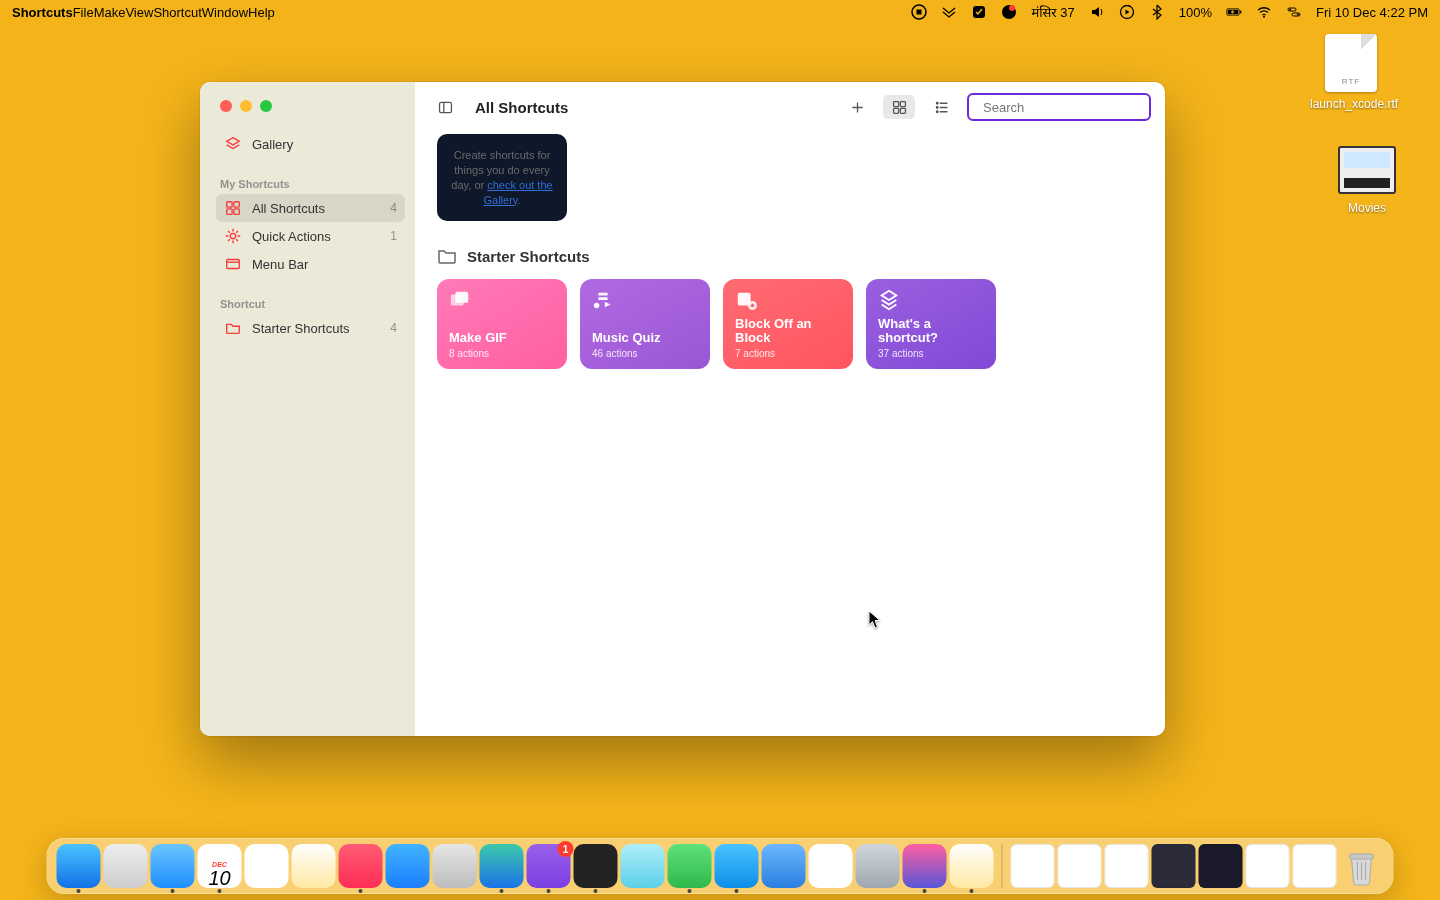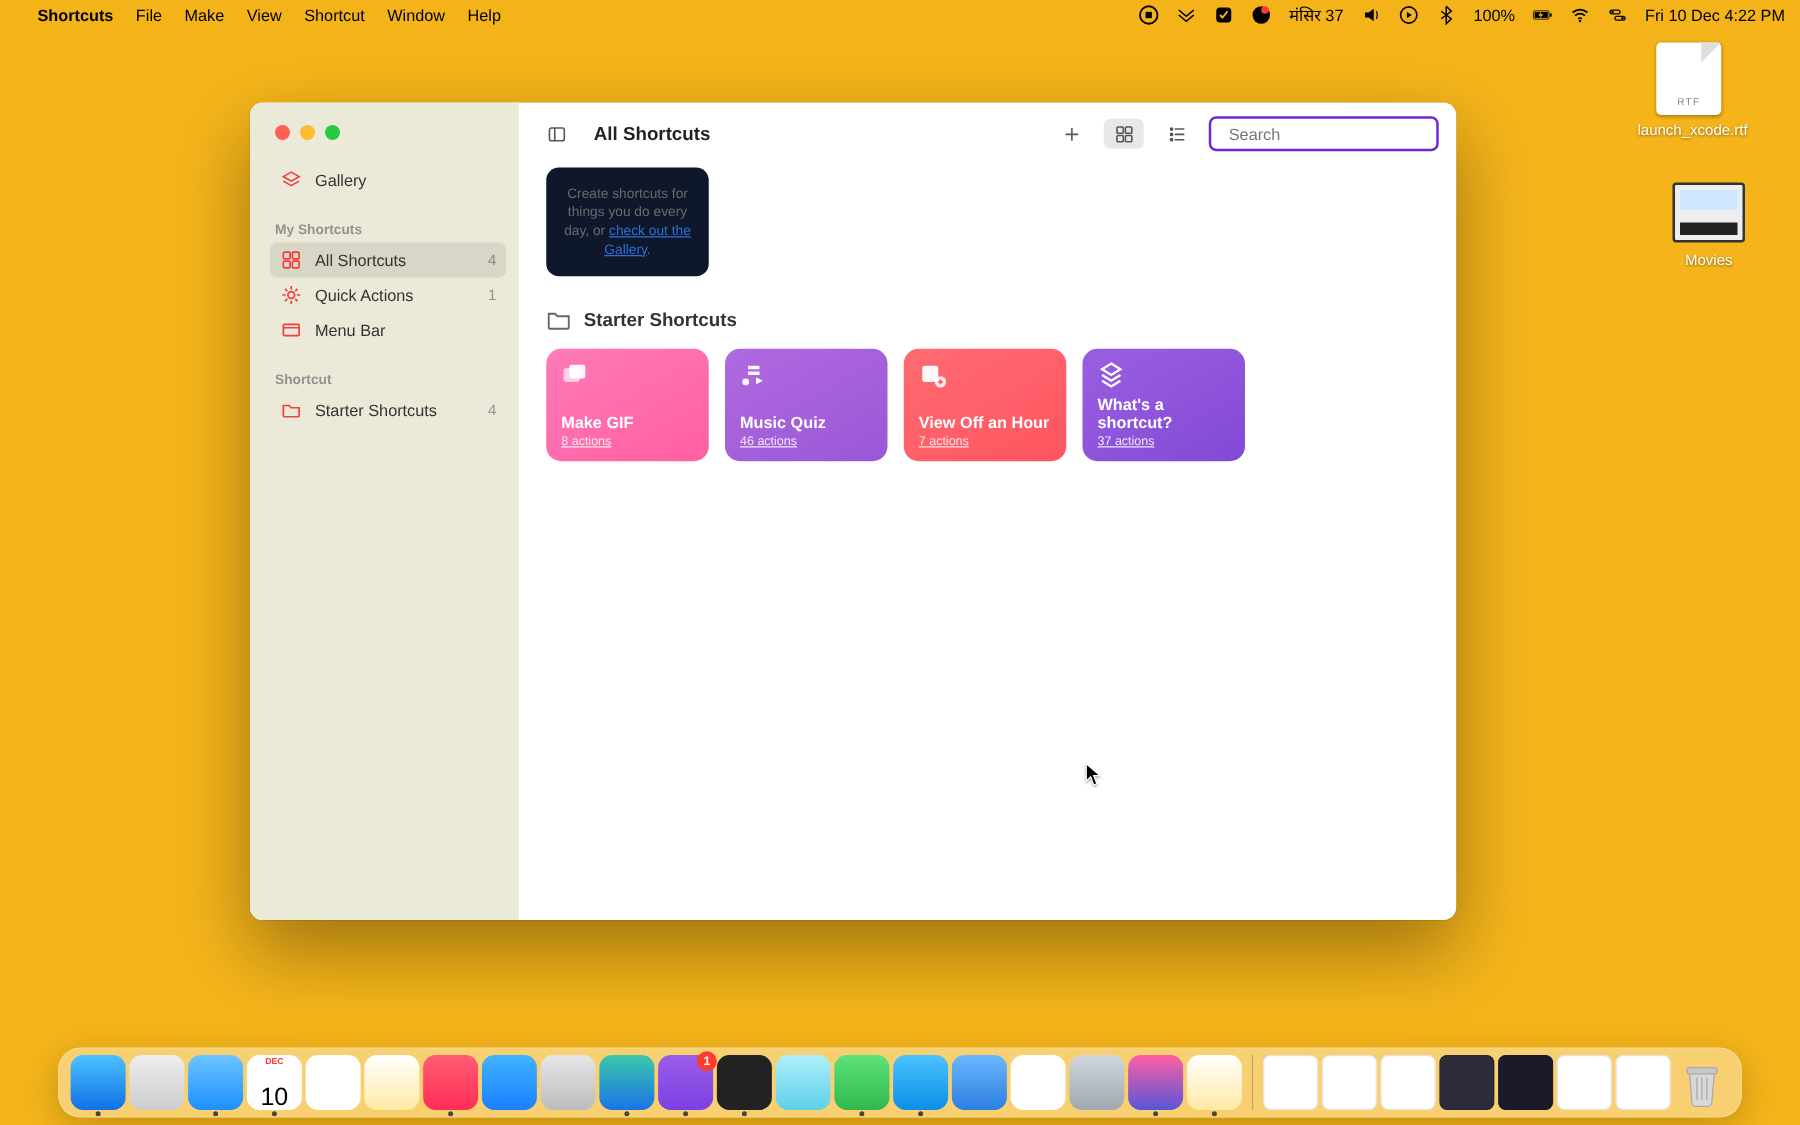--- a/index.html
+++ b/index.html
@@ -1,20 +1,20 @@
 <!DOCTYPE html>
 <html><head>
 <meta charset="utf-8">
 <style>
   * { margin: 0; padding: 0; box-sizing: border-box; font-family: -apple-system, BlinkMacSystemFont, "Segoe UI", Helvetica, Arial, sans-serif; }
   body { width: 1440px; height: 900px; background: #f4b41a; overflow: hidden; position: relative; }
 
   
   .menubar { position: absolute; top:0; left:0; right:0; height:24px; background: rgba(244,180,26,0.9); display:flex; align-items:center; font-size:13px; color:#000; justify-content: space-between; padding: 0 12px 0 12px; }
-  .menubar-left { display:flex; align-items:center; gap:18px; }
+  .menubar-left { display:flex; align-items:center; }
   .menubar-left .apple { font-size:15px; }
   .menubar-left .appname { font-weight:700; }
   .menubar-right { display:flex; align-items:center; gap:14px; font-size:13px;}
   .menubar-right .icon { width:16px; height:16px; display:inline-flex; align-items:center; justify-content:center;}
   .menubar-right svg { width:16px; height:16px; }
 
   
   .desktop-icon { position:absolute; width:90px; text-align:center; color:#fff; font-size:12px; }
   .desktop-icon .iconbox { width:52px; height:58px; margin:0 auto 4px; background:#fff; border-radius:4px; box-shadow:0 1px 3px rgba(0,0,0,0.3); position:relative;}
   .desktop-icon .fold { position:absolute; top:0; right:0; width:16px; height:16px; background:linear-gradient(135deg,#ddd 50%, transparent 50%);}
@@ -51,21 +51,21 @@
   .content { flex:1; padding: 0 22px 20px 22px; overflow:auto; }
   .infobox { width:130px; background:#0f172a; border-radius:10px; padding:14px 10px; font-size:11px; line-height:1.35; text-align:center; color:#6a6a6a; margin-bottom:26px; margin-top:2px;}
   .infobox a { color:#2f6fd6; text-decoration:underline; }
   .section-head { display:flex; align-items:center; gap:10px; font-size:15px; font-weight:600; color:#333; margin-bottom:14px;}
   .section-head svg { width:20px; height:18px; stroke:#666; fill:none; stroke-width:1.5;}
   .cards { display:flex; gap:13px; flex-wrap:wrap; }
   .card { width:130px; height:90px; border-radius:12px; padding:10px 12px; color:#fff; display:flex; flex-direction:column; justify-content:space-between; position:relative; cursor:default;}
   .card .cicon { width:22px; height:22px; }
   .card .cicon svg { width:22px; height:22px; fill:rgba(255,255,255,0.95); }
   .card .ctitle { font-size:13px; font-weight:600; line-height:1.15; }
-  .card .csub { font-size:10px; opacity:0.85; margin-top:2px;text-decoration:underline;}
+  .card .csub { font-size:10px; opacity:0.85; margin-top:2px;}
   .c0 { background: linear-gradient(150deg,#ff7ab8,#ff5fa2); }
   .c1 { background: linear-gradient(150deg,#b06ae0,#9b56d6); }
   .c2 { background: linear-gradient(150deg,#ff6b72,#ff5560); }
   .c3 { background: linear-gradient(150deg,#9a5fe0,#8249d6); }
 
   
   .dock-wrap { position:absolute; bottom:6px; left:50%; transform:translateX(-50%); }
   .dock { background: rgba(255,255,255,0.38); border-radius:18px; padding:6px 10px; display:flex; align-items:flex-end; gap:3px; box-shadow: 0 8px 30px rgba(0,0,0,0.2), inset 0 0 0 0.5px rgba(255,255,255,0.5);}
   .dock .app { width:44px; height:44px; border-radius:10px; position:relative;}
   .dock .sep { width:1px; height:44px; background: rgba(0,0,0,0.2); margin:0 5px; align-self:center;}
@@ -317,21 +317,21 @@
               <div class="csub">46 actions</div>
             </div>
         </div>
         <div class="card c2">
           <div class="cicon"><svg viewBox="0 0 24 24">
                 <rect x="3" y="4" width="14" height="14" rx="2"></rect>
                 <circle cx="19" cy="18" r="5" opacity="0.9"></circle>
                 <path d="M17 18h4M19 16v4" stroke="#ff5560" stroke-width="1.5"></path>
               </svg></div>
           <div>
-              <div class="ctitle">View Off an Hour</div>
+              <div class="ctitle">Block Off an Block</div>
               <div class="csub">7 actions</div>
             </div>
         </div>
         <div class="card c3">
           <div class="cicon"><svg viewBox="0 0 24 24">
                 <path d="M12 2l8 5-8 5-8-5zM4 12l8 5 8-5M4 17l8 5 8-5" fill="none" stroke="#fff" stroke-width="2"></path>
               </svg></div>
           <div>
               <div class="ctitle">What's a shortcut?</div>
               <div class="csub">37 actions</div>
@@ -350,21 +350,21 @@
 
 <div class="dock-wrap">
   <div class="dock" id="dock">
       <div class="app" style="background: linear-gradient(rgb(74, 195, 255), rgb(18, 113, 230));">
         <div class="dotind"></div>
       </div>
       <div class="app" style="background: linear-gradient(rgb(238, 238, 238), rgb(204, 204, 204));"></div>
       <div class="app" style="background: linear-gradient(rgb(107, 197, 255), rgb(30, 143, 255));">
         <div class="dotind"></div>
       </div>
-      <div class="app" style="background: rgb(255, 255, 255); display: flex; flex-direction: column; align-items: center; justify-content: space-between;">
+      <div class="app" style="background: rgb(255, 255, 255); display: flex; flex-direction: column; align-items: center; justify-content: flex-end; font-style: italic;">
         <div style="font-size:7px;color:#ff3b30;font-weight:700;margin-top:2px">DEC</div>
         <div style="font-size:20px;font-weight:400;line-height:1">10</div>
         <div class="dotind"></div>
       </div>
       <div class="app" style="background: rgb(255, 255, 255);"></div>
       <div class="app" style="background: linear-gradient(rgb(255, 255, 255), rgb(255, 233, 163));"></div>
       <div class="app" style="background: linear-gradient(rgb(255, 92, 116), rgb(255, 45, 85));">
         <div class="dotind"></div>
       </div>
       <div class="app" style="background: linear-gradient(rgb(64, 180, 255), rgb(28, 126, 255));"></div>

